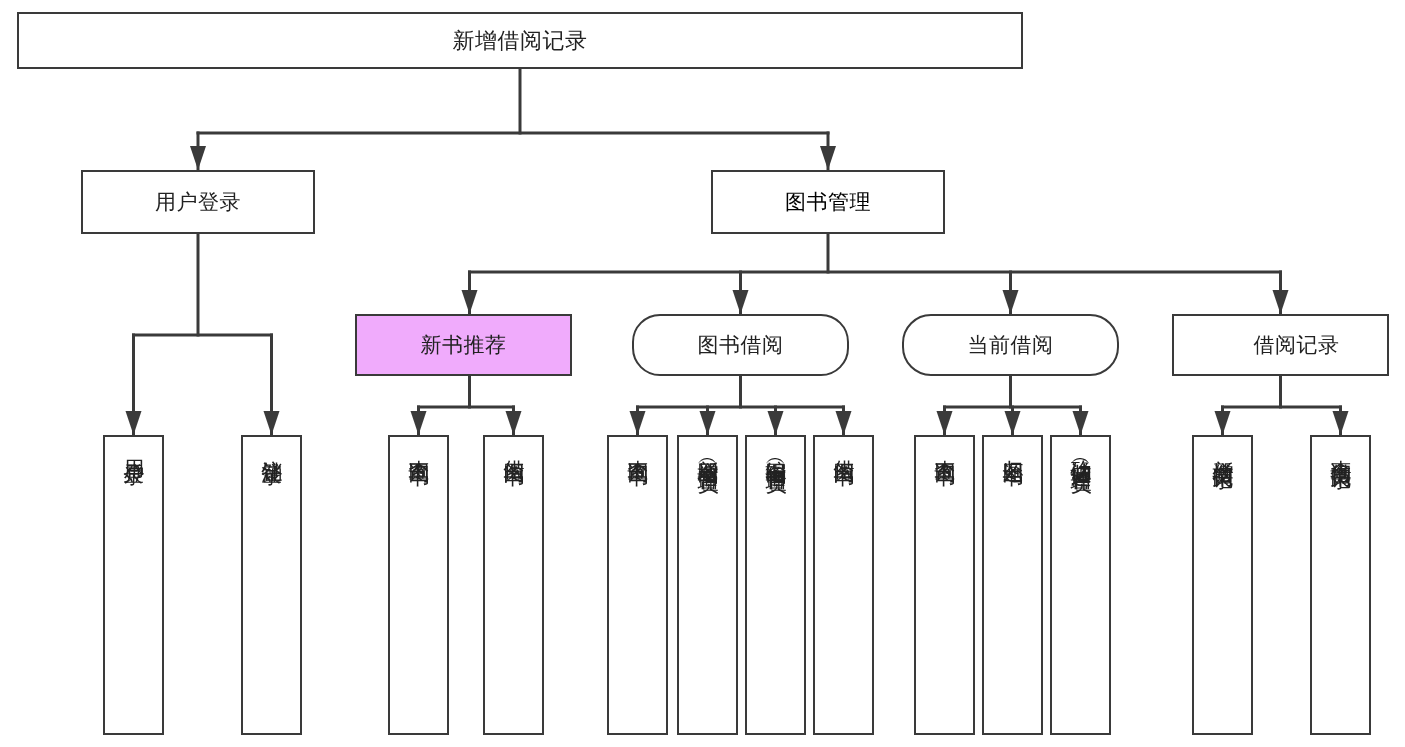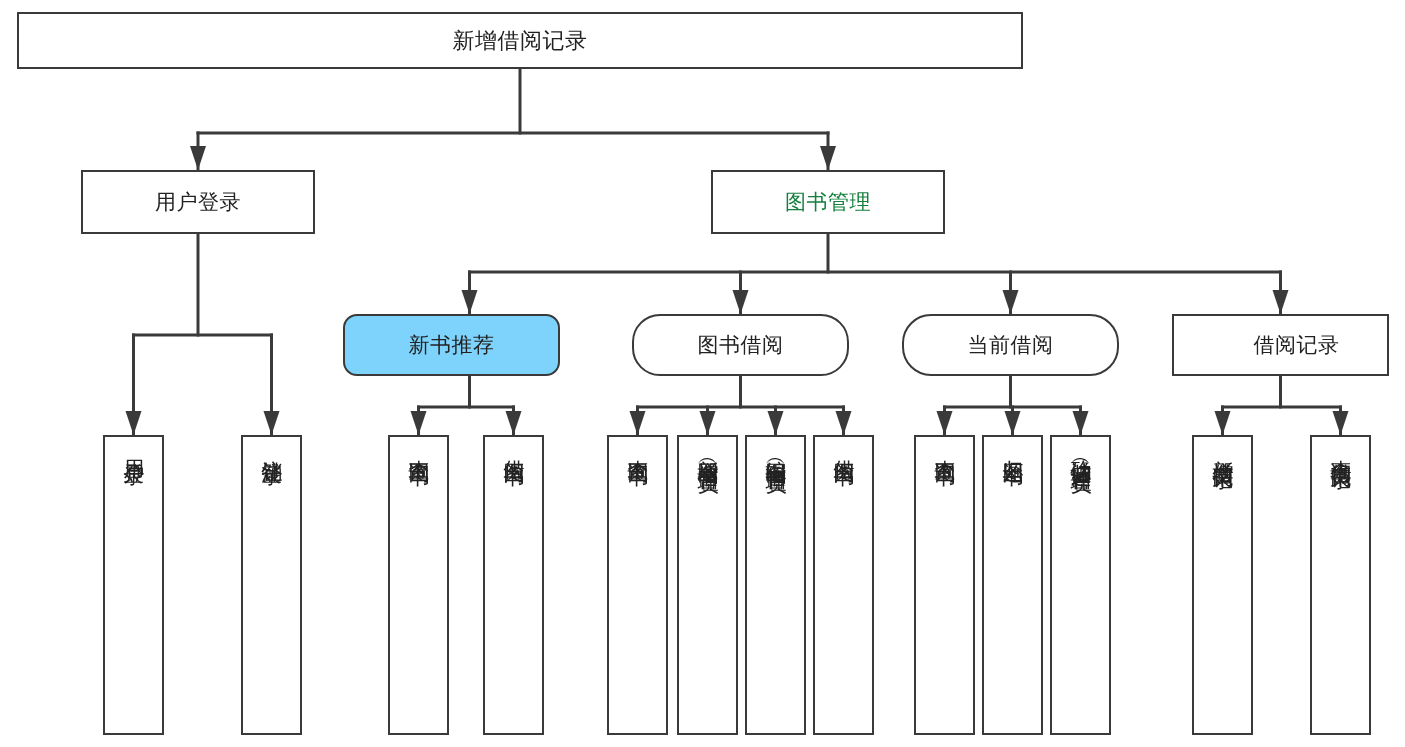--- a/index.html
+++ b/index.html
@@ -128,23 +128,23 @@
       <polygon points="1332.5,411 1348.5,411 1340.5,435" fill="#3a3a3a"></polygon>
     </svg>
   <div id="node-layer">
       <div class="node horizontal root" style="left: 17px; top: 12px; width: 1006px; height: 57px; border-color: rgb(58, 58, 58); background: rgb(255, 255, 255);">
         <span class="label" style="color: rgb(34, 34, 34);">新增借阅记录</span>
       </div>
       <div class="node horizontal" style="left: 81px; top: 170px; width: 234px; height: 64px; border-color: rgb(58, 58, 58); background: rgb(255, 255, 255);">
         <span class="label" style="color: rgb(34, 34, 34);">用户登录</span>
       </div>
       <div class="node horizontal" style="left: 711px; top: 170px; width: 234px; height: 64px; border-color: rgb(58, 58, 58); background: rgb(255, 255, 255);">
-        <span class="label" style="color: #15803d;">图书管理</span>
+        <span class="label" style="color: #000000;">图书管理</span>
       </div>
-      <div class="node horizontal" style="left: 343px; top: 314px; width: 217px; height: 62px; border-color: rgb(58, 58, 58); background: #7dd3fc; border-radius: 14px;">
+      <div class="node horizontal" style="left: 355px; top: 314px; width: 217px; height: 62px; border-color: rgb(58, 58, 58); background: #f0abfc;">
         <span class="label" style="color: rgb(34, 34, 34);">新书推荐</span>
       </div>
       <div class="node horizontal" style="left: 632px; top: 314px; width: 217px; height: 62px; border-color: rgb(58, 58, 58); background: rgb(255, 255, 255); border-radius: 28px;">
         <span class="label" style="color: rgb(34, 34, 34);">图书借阅</span>
       </div>
       <div class="node horizontal" style="left: 902px; top: 314px; width: 217px; height: 62px; border-color: rgb(58, 58, 58); background: rgb(255, 255, 255); border-radius: 29px;">
         <span class="label" style="color: rgb(34, 34, 34);">当前借阅</span>
       </div>
       <div class="node horizontal" style="left: 1172px; top: 314px; width: 217px; height: 62px; border-color: rgb(58, 58, 58); background: rgb(255, 255, 255);">
         <span class="label" style="color: rgb(34, 34, 34); margin-left: 32px;">借阅记录</span>

